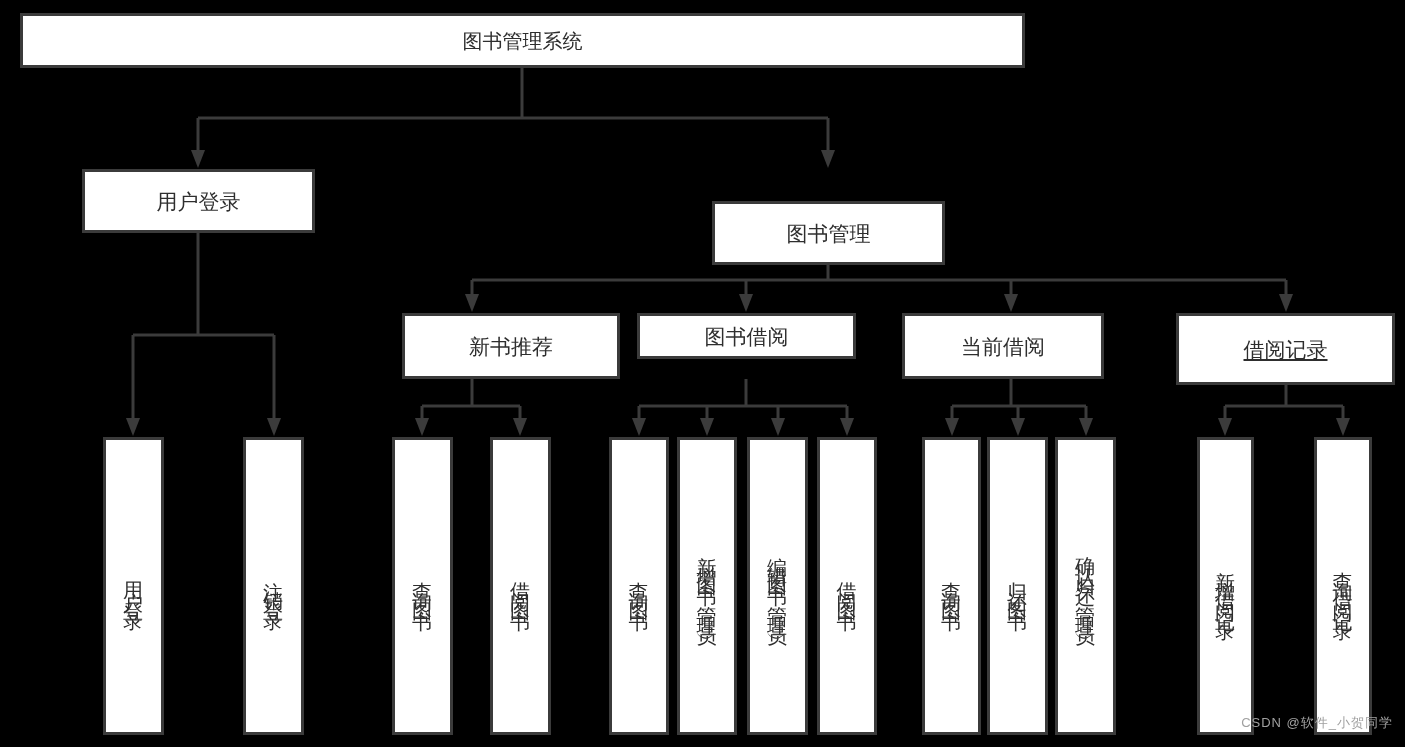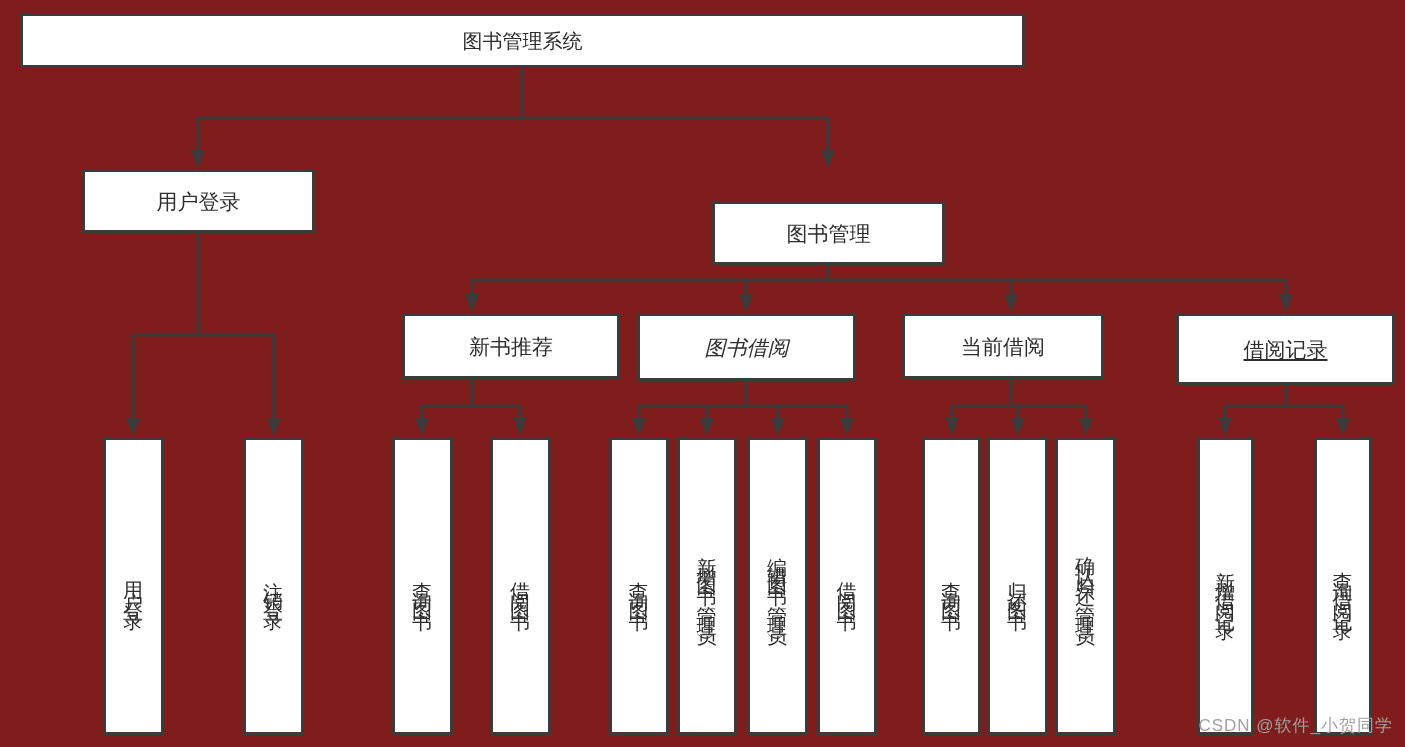--- a/index.html
+++ b/index.html
@@ -5,21 +5,21 @@
   html, body {
     margin: 0;
     padding: 0;
     background: #ffffff;
     font-family: "Liberation Sans", sans-serif;
   }
   .canvas {
     position: relative;
     width: 1405px;
     height: 747px;
-    background: #7f1d1d;
+    background: #000000;
     overflow: hidden;
   }
   .connectors {
     position: absolute;
     left: 0;
     top: 0;
     width: 1405px;
     height: 747px;
     pointer-events: none;
   }
@@ -42,21 +42,21 @@
     writing-mode: vertical-rl;
     text-orientation: mixed;
     letter-spacing: 10px;
     font-size: 20px;
     white-space: normal;
   }
   .watermark {
     position: absolute;
     top: 714px;
     right: 12px;
-    font-size: 17px;
+    font-size: 13px;
     color: #a0a0a0;
     letter-spacing: 1px;
     z-index: 5;
   }
 </style>
 </head>
 <body>
 
 <div class="canvas">
 
@@ -106,21 +106,21 @@
       <polygon points="1336,418 1350,418 1343,436"></polygon>
     </g>
   </svg>
 
   <div class="box root" style="left:20px; top:13px; width:1005px; height:55px;">图书管理系统</div>
 
   <div class="box" style="left:82px; top:169px; width:233px; height:64px;">用户登录</div>
   <div class="box" style="left:712px; top:169px; width:233px; height:64px;margin-top:32px;">图书管理</div>
 
   <div class="box" style="left:363px; top:313px; width:218px; height:66px;margin-left:39px;">新书推荐</div>
-  <div class="box" style="left:637px; top:313px; width:219px; height:68px;font-style:italic;">图书借阅</div>
+  <div class="box" style="left:637px; top:313px; width:219px; height:46px;">图书借阅</div>
   <div class="box" style="left:902px; top:313px; width:202px; height:66px;text-align:center;">当前借阅</div>
   <div class="box" style="left:1176px; top:313px; width:219px; height:72px;text-decoration:underline;">借阅记录</div>
 
   <div class="box vbox" style="left:103px; top:437px; width:61px; height:298px;">用户登录</div>
   <div class="box vbox" style="left:243px; top:437px; width:61px; height:298px;">注销登录</div>
 
   <div class="box vbox" style="left:392px; top:437px; width:61px; height:298px;">查询图书</div>
   <div class="box vbox" style="left:490px; top:437px; width:61px; height:298px;">借阅图书</div>
 
   <div class="box vbox" style="left:609px; top:437px; width:60px; height:298px;">查询图书</div>

